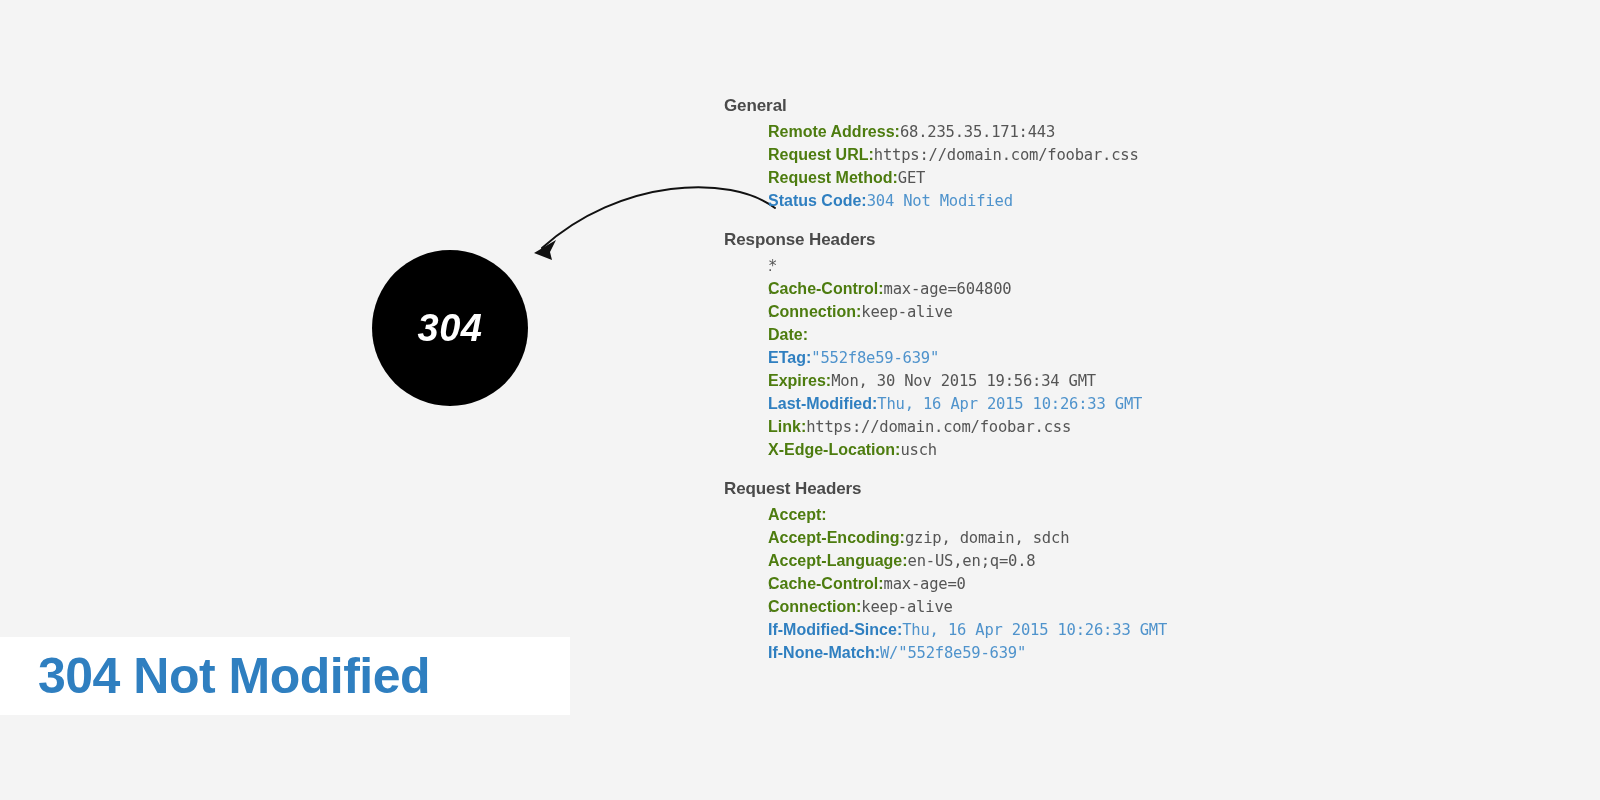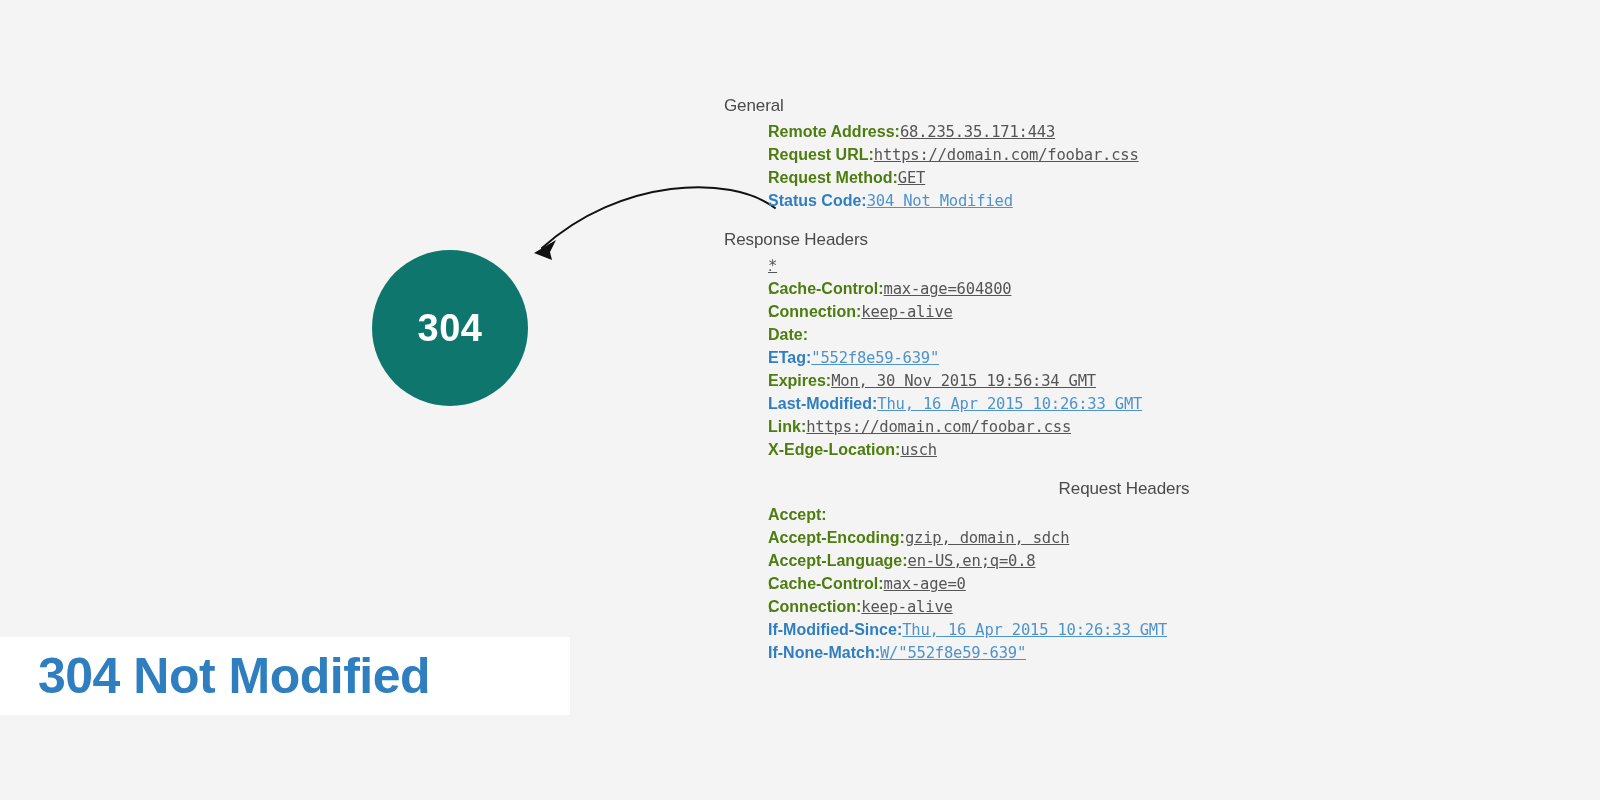--- a/index.html
+++ b/index.html
@@ -16,24 +16,25 @@
   }
 
   
   .status-circle {
     position: absolute;
     left: 372px;
     top: 250px;
     width: 156px;
     height: 156px;
     border-radius: 50%;
-    background: #0f766e;
+    background: #000000;
     display: flex;
     align-items: center;
     justify-content: center;
+    font-style: italic;
   }
   .status-circle-label {
     color: #ffffff;
     font-size: 38px;
     font-weight: bold;
     letter-spacing: 0.5px;
     font-family: "Liberation Sans", sans-serif;
   }
 
   
@@ -69,25 +70,25 @@
   
   .headers-panel {
     position: absolute;
     left: 724px;
     top: 96px;
     width: 800px;
   }
   .section {
     margin-bottom: 18px;
   }
-  .section:last-child { margin-bottom: 8px; text-align: center; }
+  .section:last-child { margin-bottom: 8px; }
 
   .section-heading {
     font-size: 17px;
-    font-weight: normal;
+    font-weight: bold;
     color: #4a4a4a;
     margin: 0 0 4px 0;
     letter-spacing: -0.1px;
   }
   .header-list {
     list-style: none;
     margin: 0;
     padding: 0;
   }
   .header-row {
@@ -110,21 +111,20 @@
     font-size: 16px;
     font-weight: bold;
     color: #4d7c0f;
     font-family: "Liberation Sans", sans-serif;
   }
   .header-val {
     font-size: 15.5px;
     color: #555555;
     font-family: "DejaVu Sans Mono", monospace;
     letter-spacing: -0.2px;
-    text-decoration: underline;
   }
   
   .header-row.is-highlight .bullet { color: #2f7fc0; }
   .header-row.is-highlight .header-key { color: #2f7fc0; }
   .header-row.is-highlight .header-val { color: #4f93cc; }
 </style>
 </head>
 <body>
 
 <div class="status-circle">

